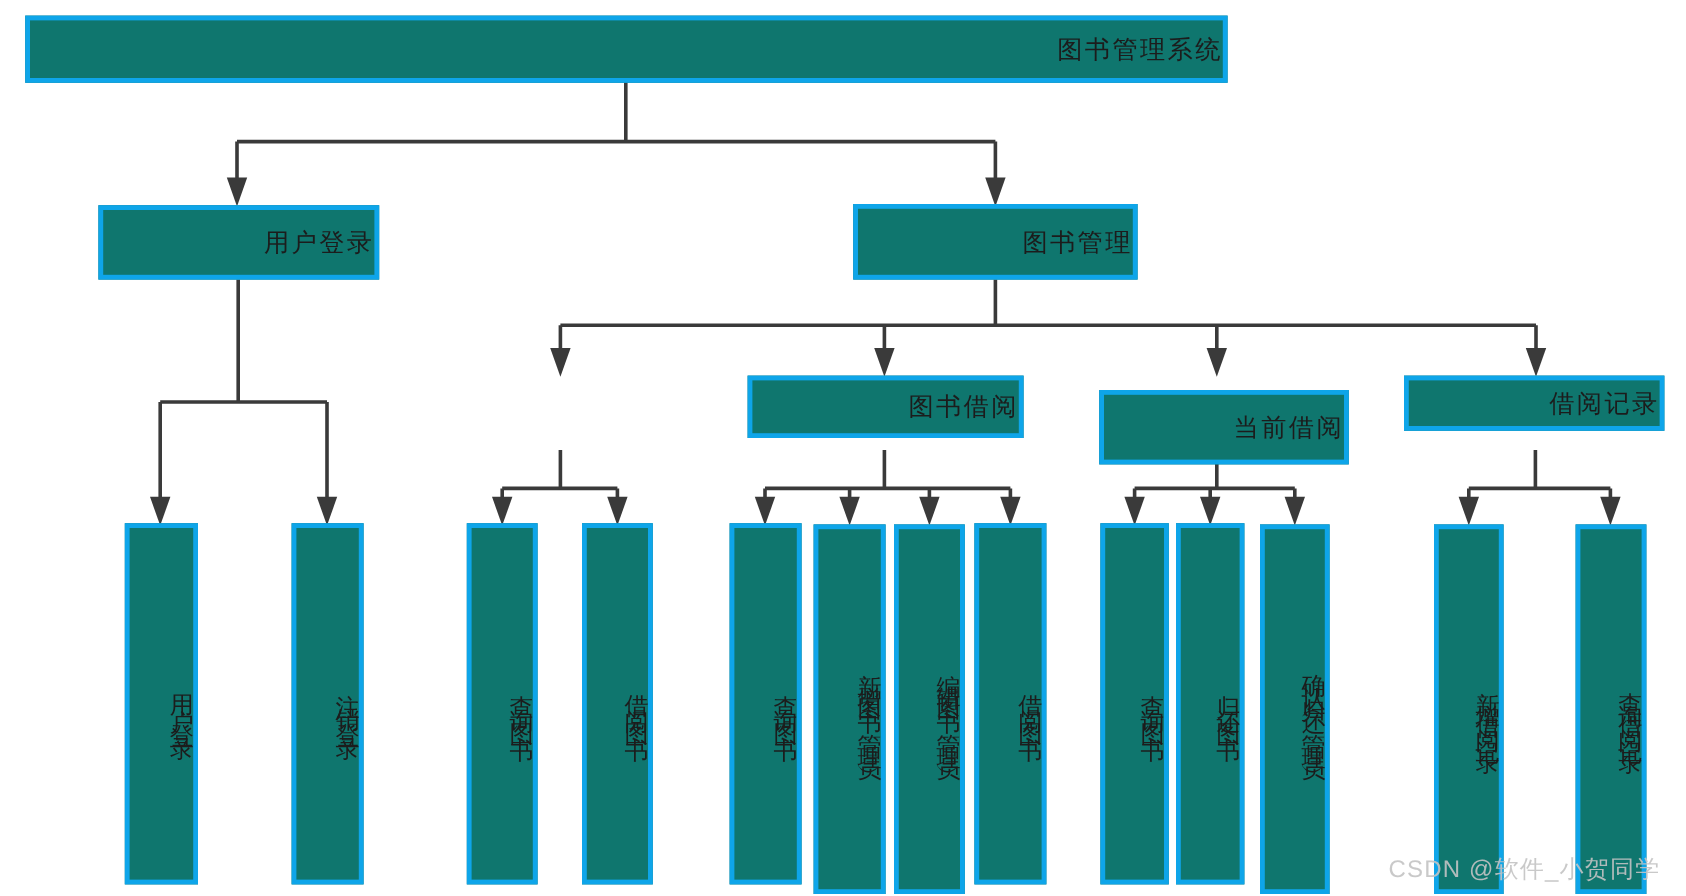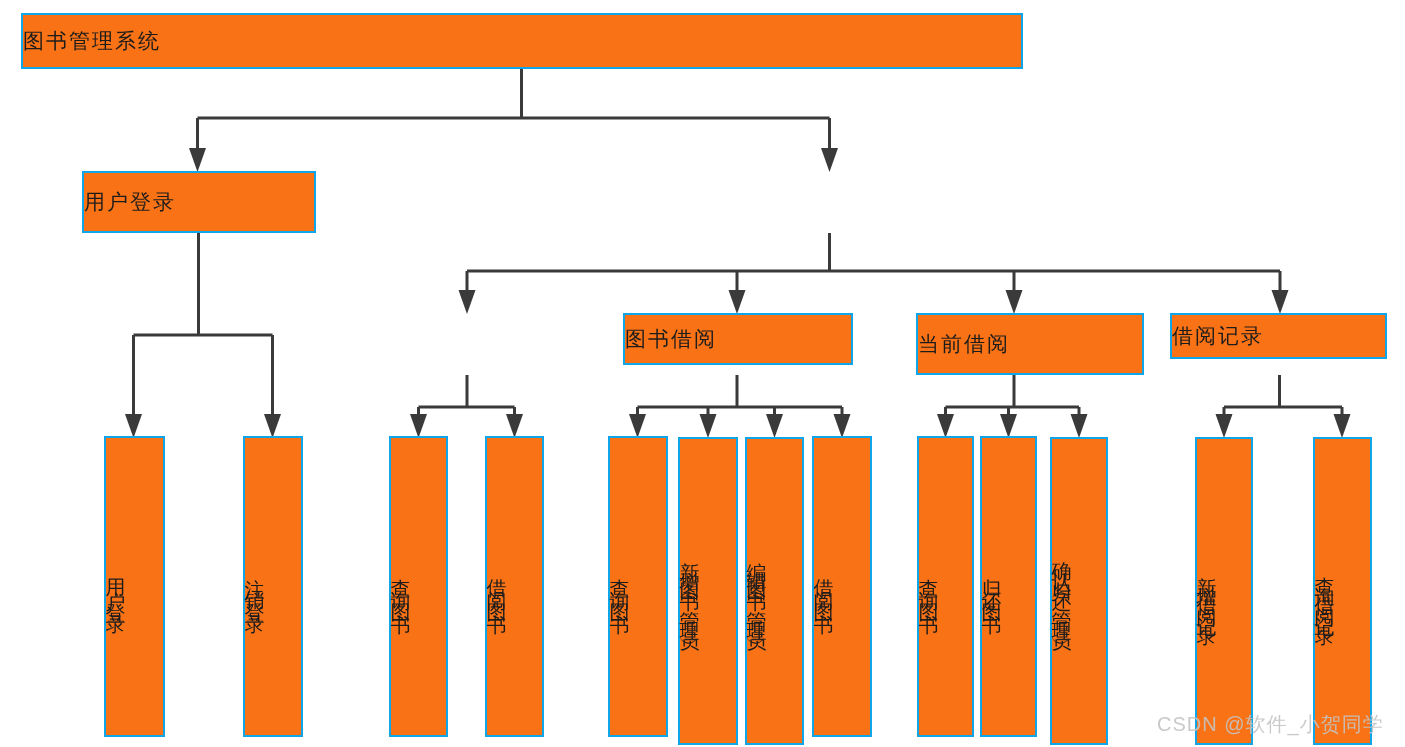--- a/index.html
+++ b/index.html
@@ -7,25 +7,25 @@
     position:relative;
     width:1405px;height:747px;
     background:#ffffff;
     font-family:"Liberation Sans","DejaVu Sans",sans-serif;
     overflow:hidden;
   }
   .connectors{position:absolute;left:0;top:0;z-index:1;}
   .box{
     position:absolute;
     box-sizing:border-box;
-    border:2px solid #0ea5e9;
-    background:#f97316;
+    border:4px solid #0ea5e9;
+    background:#0f766e;
     display:flex;
     align-items:center;
-    justify-content:flex-start;
+    justify-content:flex-end;
     z-index:2;
     color:#1c1c1c;
   }
   .box.h span{
     font-size:21px;
     letter-spacing:2px;
     white-space:nowrap;
   }
   .box.v span{
     writing-mode:vertical-rl;
@@ -35,21 +35,21 @@
     line-height:1;
     white-space:nowrap;
   }
   .box.v.long span{letter-spacing:10px;}
   
   .n-root{left:21px;top:13px;width:1002px;height:56px;}
   .n-user-login{left:82px;top:171px;width:234px;height:62px;}
   .n-book-mgmt{left:711px;top:170px;width:237px;height:63px;}
   .n-new-books{left:362px;top:313px;width:211px;height:62px;}
   .n-book-borrow{left:623px;top:313px;width:230px;height:52px;}
-  .n-current-borrow{left:916px;top:313px;width:228px;height:62px;}
+  .n-current-borrow{left:916px;top:325px;width:208px;height:62px;}
   .n-borrow-records{left:1170px;top:313px;width:217px;height:46px;}
   
   .n-leaf-user-login{left:104px;top:436px;width:61px;height:301px;}
   .n-leaf-logout{left:243px;top:436px;width:60px;height:301px;}
   .n-nb-query{left:389px;top:436px;width:59px;height:301px;}
   .n-nb-borrow{left:485px;top:436px;width:59px;height:301px;}
   .n-bb-query{left:608px;top:436px;width:60px;height:301px;}
   .n-bb-add{left:678px;top:437px;width:60px;height:308px;}
   .n-bb-edit{left:745px;top:437px;width:59px;height:308px;}
   .n-bb-borrow{left:812px;top:436px;width:60px;height:301px;}
@@ -106,20 +106,23 @@
     </g>
   </svg>
 
   <div class="box h n-root">
     <span>图书管理系统</span>
   </div>
 
   <div class="box h n-user-login">
     <span>用户登录</span>
   </div>
+  <div class="box h n-book-mgmt">
+    <span>图书管理</span>
+  </div>
 
   <div class="box h n-book-borrow">
     <span>图书借阅</span>
   </div>
   <div class="box h n-current-borrow">
     <span>当前借阅</span>
   </div>
   <div class="box h n-borrow-records">
     <span>借阅记录</span>
   </div>

